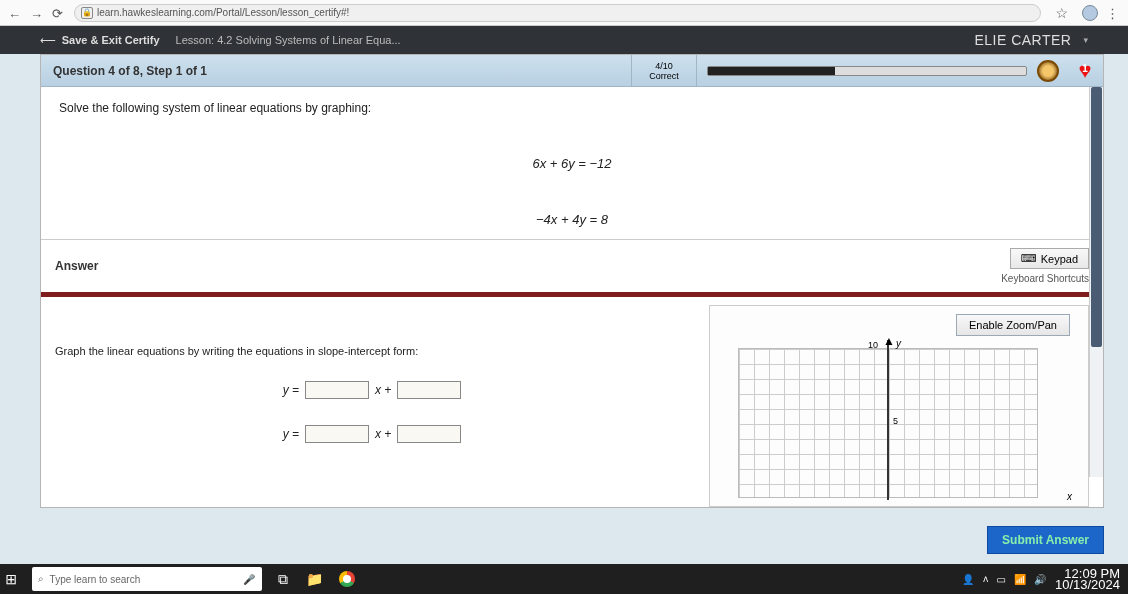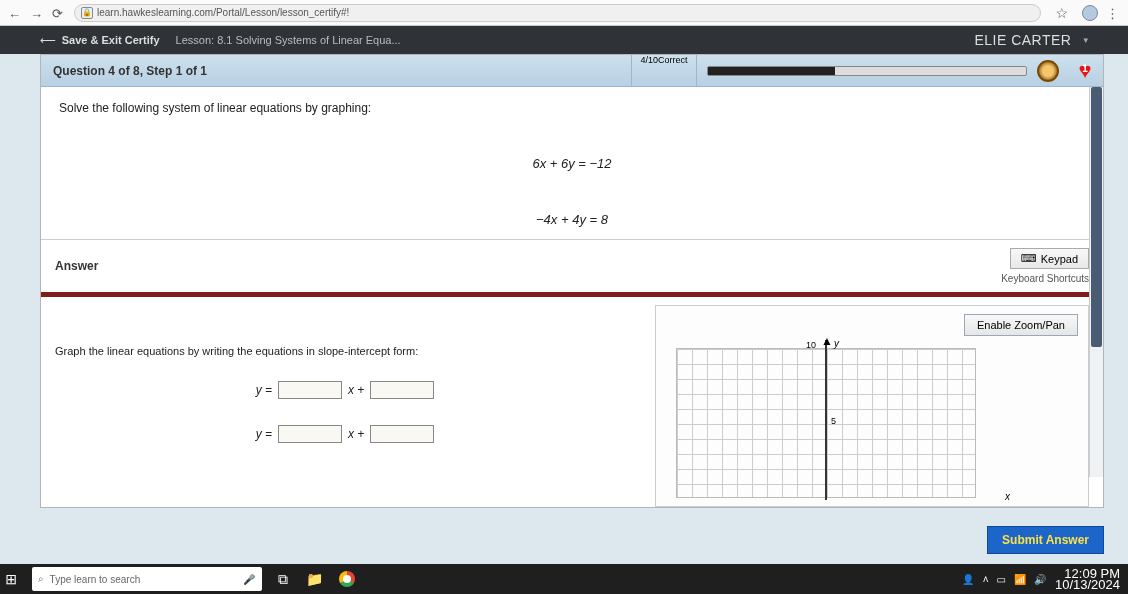--- a/index.html
+++ b/index.html
@@ -19,21 +19,21 @@
 .lesson-title { color:#bbb; }
 .app-bar .user { margin-left:auto; font-size:14px; letter-spacing:.5px; margin-right:12px; }
 .dropdown-caret { color:#aaa; font-size:9px; }
 
 
 .content-wrap { position:absolute; top:54px; left:40px; right:24px; bottom:40px; }
 .card { background:#fff; border:1px solid #b5b5b5; }
 
 .q-header { height:32px; background:linear-gradient(#cde0ee,#b8d0e2); border-bottom:1px solid #9fb6c7; display:flex; align-items:center; font-size:12px; }
 .q-title { font-weight:bold; color:#333; padding-left:12px; }
-.correct-box { margin-left:auto; width:66px; text-align:center; font-size:9px; line-height:10px; border-left:1px solid #9fb6c7; border-right:1px solid #9fb6c7; height:100%; display:flex; flex-direction:row; justify-content:center; }
+.correct-box { margin-left:auto; width:66px; text-align:center; font-size:9px; line-height:10px; border-left:1px solid #9fb6c7; border-right:1px solid #9fb6c7; height:100%; display:flex; flex-direction:column; justify-content:center; }
 .progress { width:320px; height:10px; background:#ddd; border:1px solid #888; border-radius:2px; margin:0 10px; position:relative; }
 .progress .fill { position:absolute; top:0; left:0; bottom:0; width:40%; background:#222; }
 .mode-icon { width:22px; height:22px; border-radius:50%; background:radial-gradient(circle,#f6c76a 40%,#562d00); border:2px solid #7c4a00; margin-right:8px; }
 .heart-wrap { width:36px; height:28px; display:flex; align-items:center; justify-content:center; position:relative; }
 .heart { font-size:22px; color:#e11; }
 .heart-num { position:absolute; color:#fff; font-size:10px; font-weight:bold; top:6px; }
 
 .q-body { padding:14px 18px 10px; border-bottom:1px solid #ccc; font-size:12px; color:#222; }
 .q-prompt { margin-bottom:19px; }
 .eqs { text-align:center; font-size:13px; font-style:italic; }
@@ -44,35 +44,35 @@
 .ans-right { margin-left:auto; text-align:right; }
 .keypad-btn { background:linear-gradient(#f8f8f8,#e8e8e8); border:1px solid #aaa; font-size:11px; padding:3px 10px; cursor:pointer; display:inline-flex; align-items:center; gap:4px; }
 .shortcuts { font-size:10px; color:#555; margin-top:4px; }
 
 .ans-body { display:flex; padding:8px 14px 0; gap:20px; }
 .left-col { flex:1; font-size:11px; color:#222; padding-top:40px; }
 .instr { margin-bottom:24px; }
 .eq-row { display:flex; align-items:center; gap:6px; margin-bottom:26px; font-style:italic; font-size:12px; justify-content:center; }
 .eq-input { width:64px; height:18px; border:1px solid #888; background:#faf8f2; font-size:11px; }
 
-.graph-col { width:434px; border:1px solid #ccc; background:#fdfdfd; padding:8px 10px; }
+.graph-col { width:380px; border:1px solid #ccc; background:#fdfdfd; padding:8px 18px; }
 .zoom-btn { float:right; background:linear-gradient(#f8f8f8,#e6e6e6); border:1px solid #9aa9b5; font-size:11px; padding:4px 12px; cursor:pointer; }
 .grid-wrap { clear:both; margin-top:34px; position:relative; width:340px; height:150px; }
 .grid { position:absolute; left:10px; top:0; width:300px; height:150px;
   background-image:linear-gradient(#ccc 1px,transparent 1px),linear-gradient(90deg,#ccc 1px,transparent 1px);
   background-size:15px 15px; border:1px solid #bbb; }
 .axis-y { position:absolute; left:159px; top:-8px; width:2px; height:160px; background:#333; }
 .ylab { position:absolute; left:168px; top:-10px; font-size:10px; font-style:italic; }
 .ytick10 { position:absolute; left:140px; top:-8px; font-size:9px; }
 .ytick5 { position:absolute; left:165px; top:68px; font-size:9px; }
 .xlab { position:absolute; right:-4px; bottom:-4px; font-size:10px; font-style:italic; }
 .arrow-up { position:absolute; left:155px; top:-14px; font-size:12px; }
 
 .submit-bar { position:absolute; right:0; bottom:0; }
-.submit-btn { background:#1d66c9; color:#fde047; border:1px solid #0b4a9e; padding:6px 14px; font-size:12px; font-weight:bold; cursor:pointer; }
+.submit-btn { background:#1d66c9; color:#86efac; border:1px solid #0b4a9e; padding:6px 14px; font-size:12px; font-weight:bold; cursor:pointer; }
 
 .scrollbar { position:absolute; right:0; top:32px; bottom:30px; width:14px; background:#eef2f5; border-left:1px solid #ccc; }
 .thumb { position:absolute; top:0; left:1px; right:1px; height:260px; background:#4a5c74; border-radius:2px; }
 
 
 .taskbar { position:absolute; left:0; right:0; bottom:0; height:30px; background:#1f1f1f; display:flex; align-items:center; color:#fff; font-size:10px; }
 .search { margin-left:10px; background:#fff; color:#666; height:24px; width:230px; border-radius:2px; display:flex; align-items:center; padding:0 6px; gap:6px; }
 .task-icons { display:flex; gap:10px; margin-left:10px; }
 .tic { width:22px; height:22px; display:flex; align-items:center; justify-content:center; font-size:14px; }
 .mic { margin-left:auto; }
@@ -94,21 +94,21 @@
     <span>learn.hawkeslearning.com/Portal/Lesson/lesson_certify#!</span>
   </div>
   <span class="star">☆</span>
   <span class="av-dot"></span>
   <span class="nav-btn">⋮</span>
 </div>
 
 <div class="app-bar">
   <span class="ic">⟵</span>
   <span class="save-exit">Save &amp; Exit Certify</span>
-  <span class="lesson-title">Lesson: 8.1 Solving Systems of Linear Equa...</span>
+  <span class="lesson-title">Lesson: 4.2 Solving Systems of Linear Equa...</span>
   <span class="user">ELIE CARTER</span>
   <span class="dropdown-caret">▾</span>
 </div>
 
 <div class="content-wrap">
   <div class="card" style="position:relative;">
 
     <div class="q-header">
       <span class="q-title">Question 4 of 8, Step 1 of 1</span>
       <div class="correct-box">

